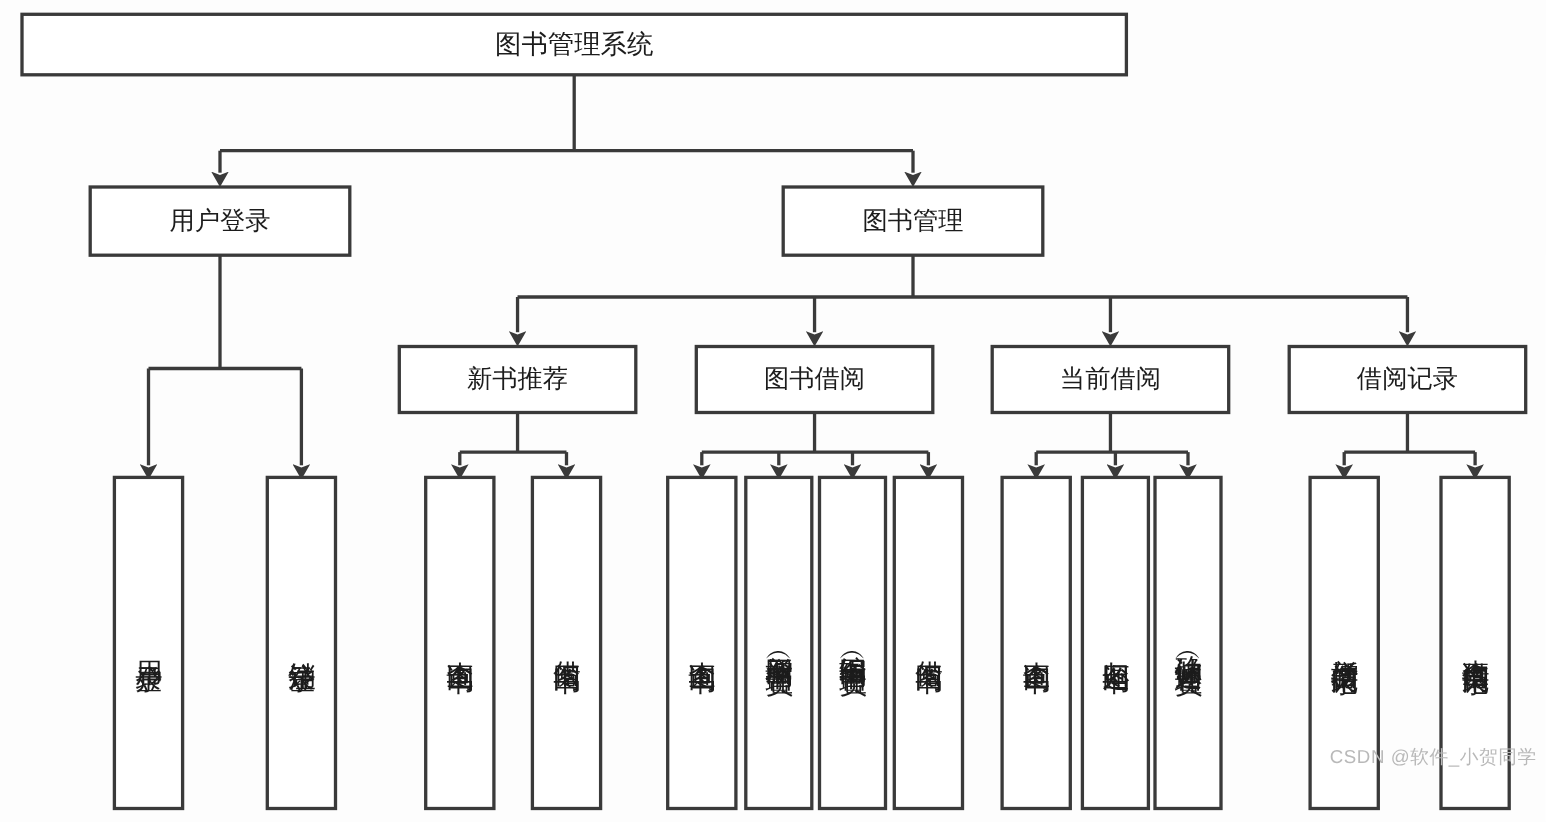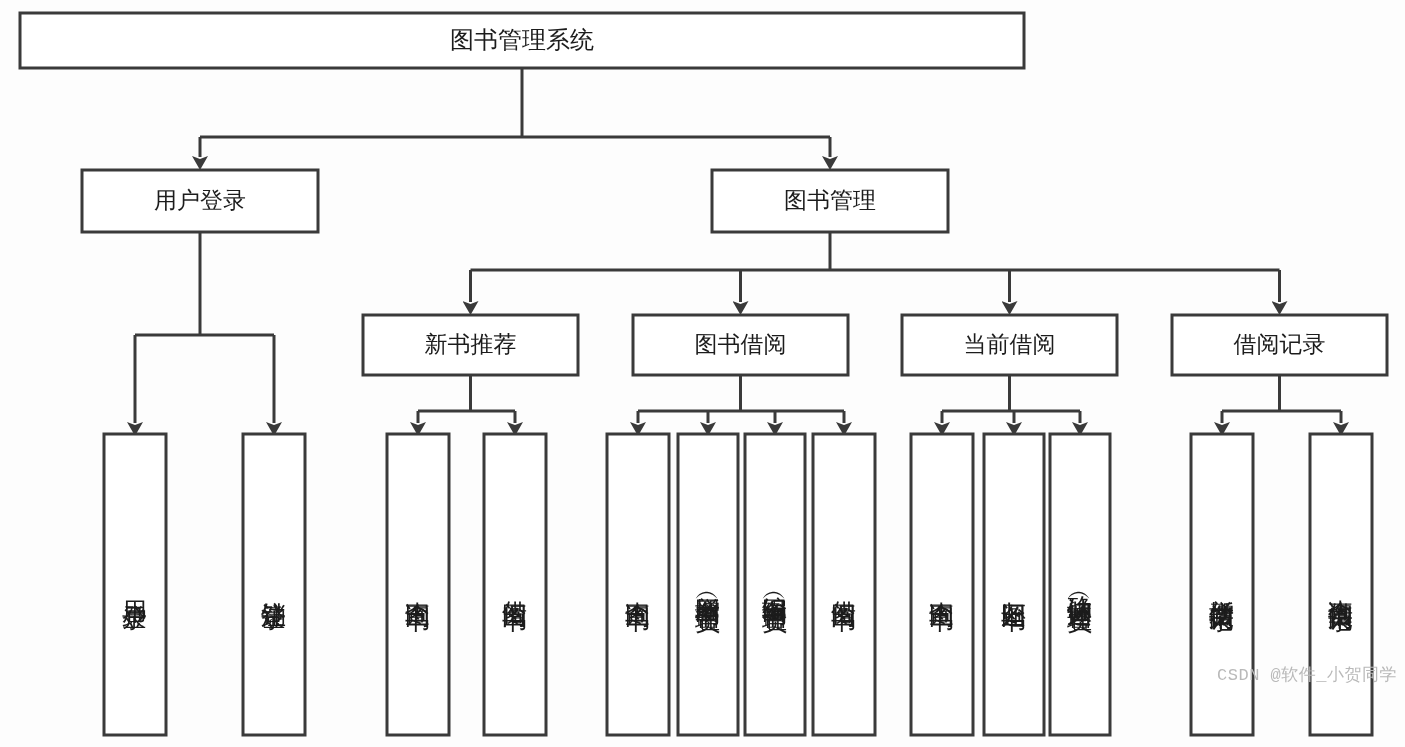--- a/index.html
+++ b/index.html
@@ -38,24 +38,24 @@
     display:flex;
     align-items:center;
     justify-content:center;
     text-align:center;
     white-space:nowrap;
     pointer-events:none;
   }
   .watermark{
     position:absolute;
     right:8px;
-    bottom:14px;
+    bottom:0;
     font-size:17px;
     color:#b9b9b9;
-    font-family:Liberation Mono, monospace;
+    font-family:Liberation Sans, sans-serif;
     white-space:nowrap;
     letter-spacing:0.5px;
   }
 </style>
 </head>
 <body>
 
 <div id="stage">
 
   <svg id="diagram" viewBox="0 0 1405 747">

